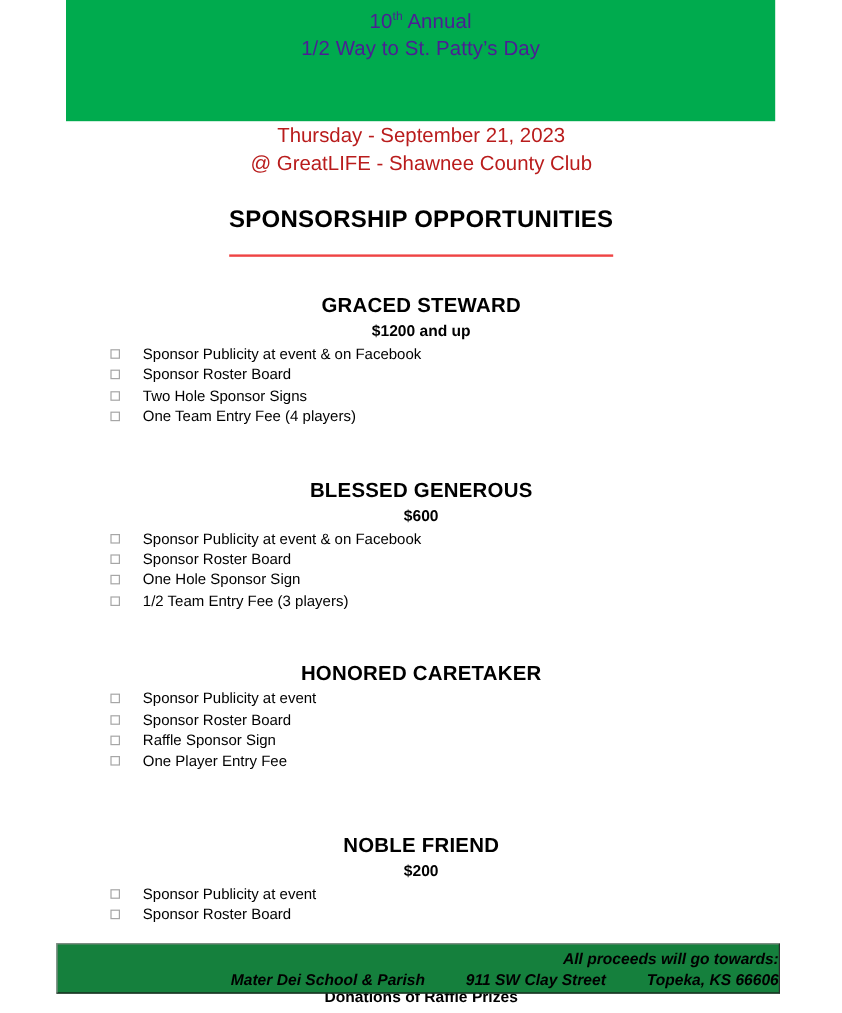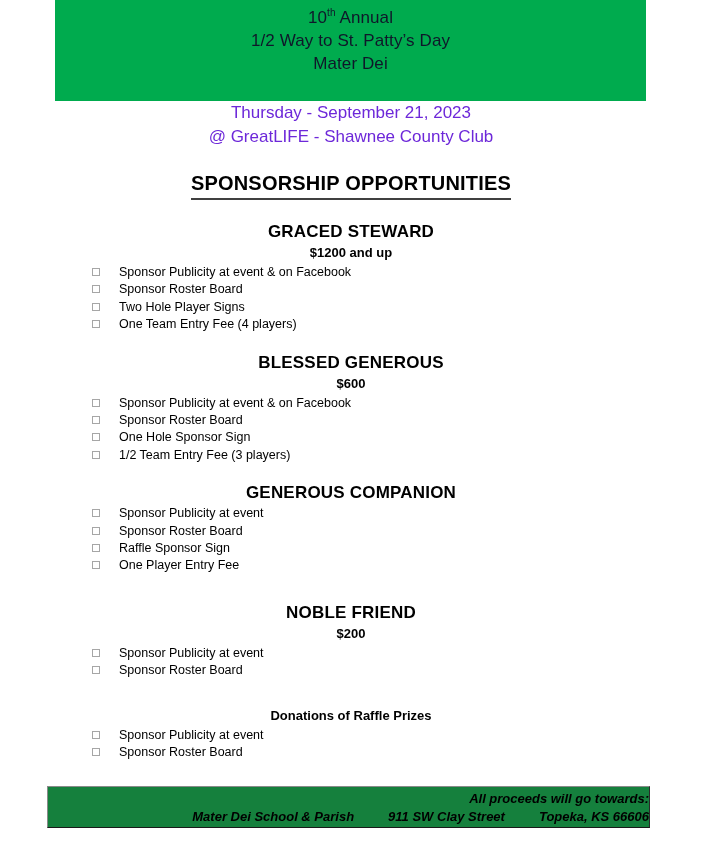--- a/index.html
+++ b/index.html
@@ -24,21 +24,21 @@
   }
 
   
   .banner {
     position: absolute;
     left: 55px;
     top: 0;
     width: 591px;
     height: 101px;
     background: #00ab4e;
-    color: #0f172a;
+    color: #4c1d95;
     text-align: center;
     padding-top: 6px;
     box-sizing: border-box;
   }
   .banner-line {
     font-size: 17px;
     line-height: 23px;
     letter-spacing: 0.1px;
     white-space: nowrap;
   }
@@ -52,49 +52,50 @@
   .event-block {
     position: absolute;
     left: 0;
     top: 101px;
     width: 702px;
     text-align: center;
   }
   .event-line {
     font-size: 17px;
     line-height: 24px;
-    color: #6d28d9;
+    color: #b91c1c;
     white-space: nowrap;
   }
 
   
   .main-heading {
     position: absolute;
     left: 0;
     top: 172px;
     width: 702px;
     text-align: center;
     font-size: 20px;
     font-weight: bold;
     letter-spacing: 0.2px;
   }
   .main-heading span {
-    border-bottom: 2px solid #404040;
-    padding-bottom: 4px;
+    border-bottom: 2px solid #ef4444;
+    padding-bottom: 18px;
   }
 
   
   .tiers {
     position: absolute;
     left: 0;
     top: 221px;
     width: 702px;
   }
   .tier {
     width: 702px;
+    margin-top: 23px;
   }
   .tier-name {
     text-align: center;
     font-size: 17px;
     font-weight: bold;
     letter-spacing: 0.2px;
     line-height: 21px;
     margin-bottom: 2px;
   }
   .tier-amount {
@@ -163,57 +164,56 @@
   .footer-line-2 .sp-b { width: 34px; display: inline-block; }
 </style>
 </head>
 <body>
 
 <div class="page">
 
   <div class="banner">
     <div class="banner-line"><span>10</span><sup>th</sup><span> Annual</span></div>
     <div class="banner-line">1/2 Way to St. Patty’s Day</div>
-    <div class="banner-line">Mater Dei</div>
   </div>
 
   <div class="event-block">
     <div class="event-line">Thursday - September 21, 2023</div>
     <div class="event-line">@ GreatLIFE - Shawnee County Club</div>
   </div>
 
   <div class="main-heading">
     <span>SPONSORSHIP OPPORTUNITIES</span>
   </div>
 
   <div class="tiers">
       <div class="tier">
         <div class="tier-name">GRACED STEWARD</div>
         <div class="tier-amount">$1200 and up</div>
         <div class="benefits">
           <div class="benefit"><span class="box"></span><span>Sponsor Publicity at event &amp; on Facebook</span></div>
           <div class="benefit"><span class="box"></span><span>Sponsor Roster Board</span></div>
-          <div class="benefit"><span class="box"></span><span>Two Hole Player Signs</span></div>
+          <div class="benefit"><span class="box"></span><span>Two Hole Sponsor Signs</span></div>
           <div class="benefit"><span class="box"></span><span>One Team Entry Fee (4 players)</span></div>
         </div>
       </div>
       <div class="tier-gap-1"></div>
       <div class="tier">
         <div class="tier-name">BLESSED GENEROUS</div>
         <div class="tier-amount">$600</div>
         <div class="benefits">
           <div class="benefit"><span class="box"></span><span>Sponsor Publicity at event &amp; on Facebook</span></div>
           <div class="benefit"><span class="box"></span><span>Sponsor Roster Board</span></div>
           <div class="benefit"><span class="box"></span><span>One Hole Sponsor Sign</span></div>
           <div class="benefit"><span class="box"></span><span>1/2 Team Entry Fee (3 players)</span></div>
         </div>
       </div>
       <div class="tier-gap-2"></div>
       <div class="tier">
-        <div class="tier-name">GENEROUS COMPANION</div>
+        <div class="tier-name">HONORED CARETAKER</div>
         <div class="benefits">
           <div class="benefit"><span class="box"></span><span>Sponsor Publicity at event</span></div>
           <div class="benefit"><span class="box"></span><span>Sponsor Roster Board</span></div>
           <div class="benefit"><span class="box"></span><span>Raffle Sponsor Sign</span></div>
           <div class="benefit"><span class="box"></span><span>One Player Entry Fee</span></div>
         </div>
       </div>
       <div class="tier-gap-3"></div>
       <div class="tier">
         <div class="tier-name">NOBLE FRIEND</div>

